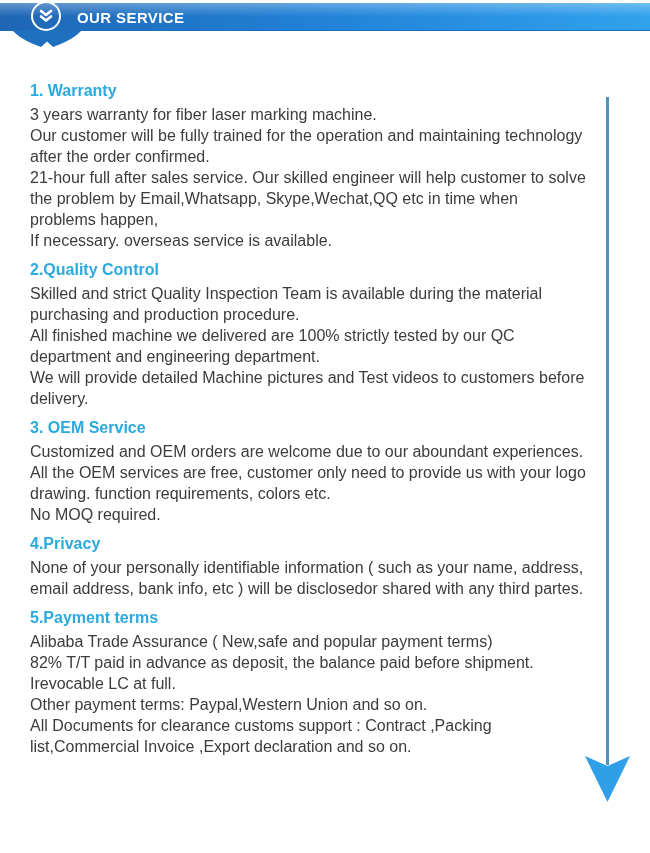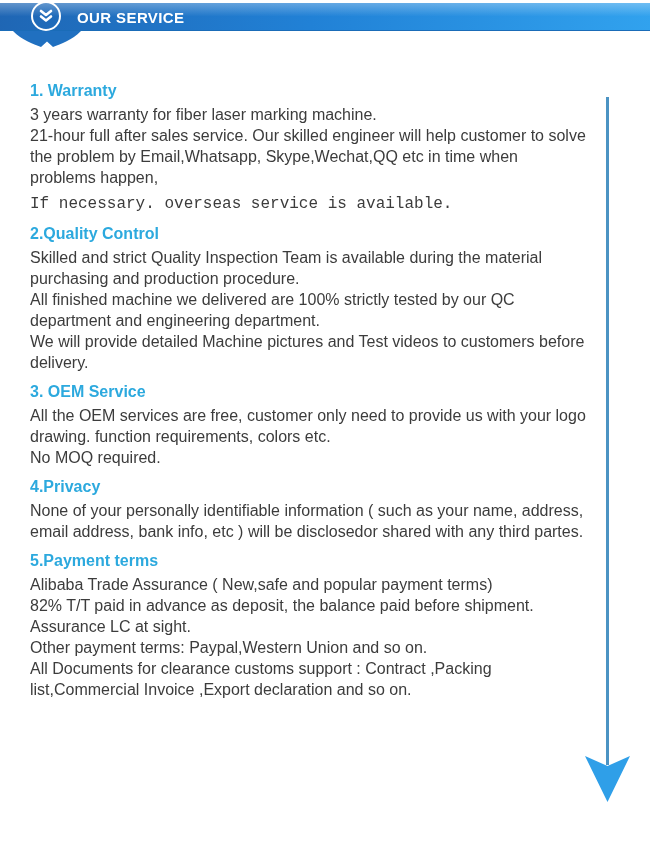--- a/index.html
+++ b/index.html
@@ -46,21 +46,21 @@
   .content h2{
     color:var(--heading-blue);
     font-size:16px;font-weight:bold;
     margin:10px 0 4px 0;
   }
   .content section:first-child h2{margin-top:0;}
   .content p{
     color:var(--body-text);
     font-size:16px;line-height:21px;
   }
-  .content p.gap-top{margin-top:6px;font-family:Liberation Mono, monospace;}
+  .content p.gap-top{}
 
   
   .down-arrow{position:absolute;left:585px;top:97px;width:46px;height:705px;}
   .down-arrow .shaft{
     position:absolute;left:21px;top:0;width:3px;height:668px;
     background:var(--arrow-shaft);
   }
   .down-arrow .head{position:absolute;left:0;top:659px;width:45px;height:46px;}
 </style>
 </head>
@@ -80,47 +80,49 @@
 
   <svg class="badge-tab" viewBox="0 0 68 17" preserveAspectRatio="none">
     <path d="M0,0 H68 C59,9 48,13 40,16 L34,10.5 L28,16 C20,13 9,9 0,0 Z" fill="var(--tab-blue)"></path>
   </svg>
 
   <main class="content">
 
     <section>
       <h2>1. Warranty</h2>
       <p>3 years warranty for fiber laser marking machine.</p>
+      <p>Our customer will be fully trained for the operation and maintaining technology after the order confirmed.</p>
       <p>21-hour full after sales service. Our skilled engineer will help customer to solve the problem by Email,Whatsapp, Skype,Wechat,QQ etc in time when problems happen,</p>
       <p class="gap-top">If necessary. overseas service is available.</p>
     </section>
 
     <section>
       <h2>2.Quality Control</h2>
       <p>Skilled and strict Quality Inspection Team is available during the material purchasing and production procedure.</p>
       <p>All finished machine we delivered are 100% strictly tested by our QC department and engineering department.</p>
       <p>We will provide detailed Machine pictures and Test videos to customers before delivery.</p>
     </section>
 
     <section>
       <h2>3. OEM Service</h2>
+      <p>Customized and OEM orders are welcome due to our aboundant experiences.</p>
       <p>All the OEM services are free, customer only need to provide us with your logo drawing. function requirements, colors etc.</p>
       <p>No MOQ required.</p>
     </section>
 
     <section>
       <h2>4.Privacy</h2>
       <p>None of your personally identifiable information ( such as your name, address, email address, bank info, etc ) will be disclosedor shared with any third partes.</p>
     </section>
 
     <section>
       <h2>5.Payment terms</h2>
       <p>Alibaba Trade Assurance ( New,safe and popular payment terms)</p>
       <p>82% T/T paid in advance as deposit, the balance paid before shipment.</p>
-      <p>Assurance LC at sight.</p>
+      <p>Irevocable LC at full.</p>
       <p>Other payment terms: Paypal,Western Union and so on.</p>
     </section>
 
     <section>
       <p>All Documents for clearance customs support : Contract ,Packing list,Commercial Invoice ,Export declaration and so on.</p>
     </section>
 
   </main>
 
   <div class="down-arrow">

